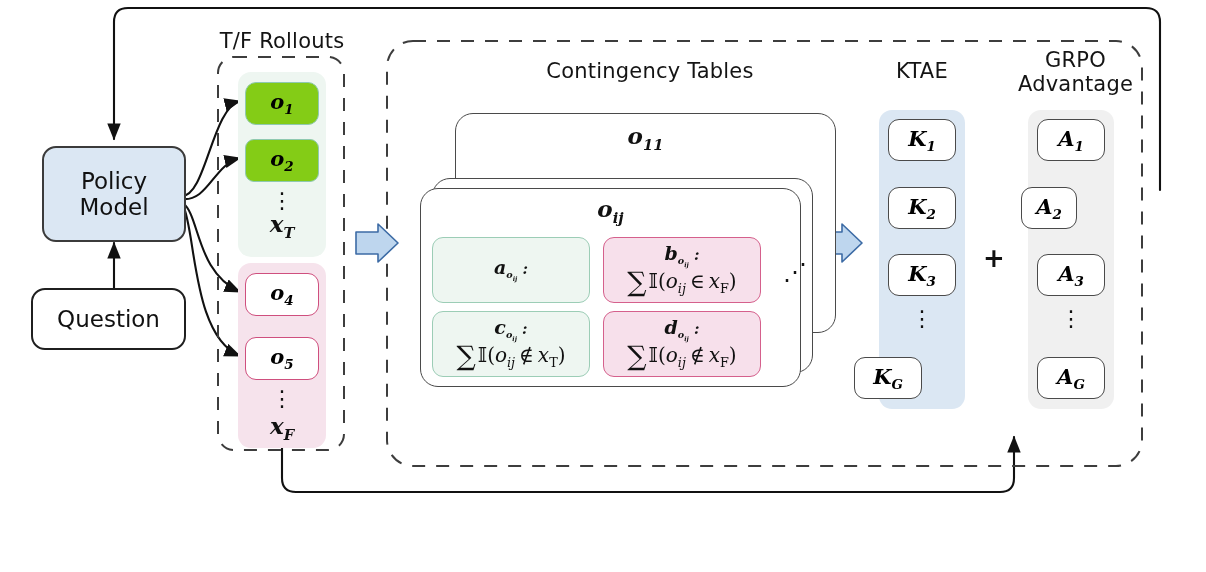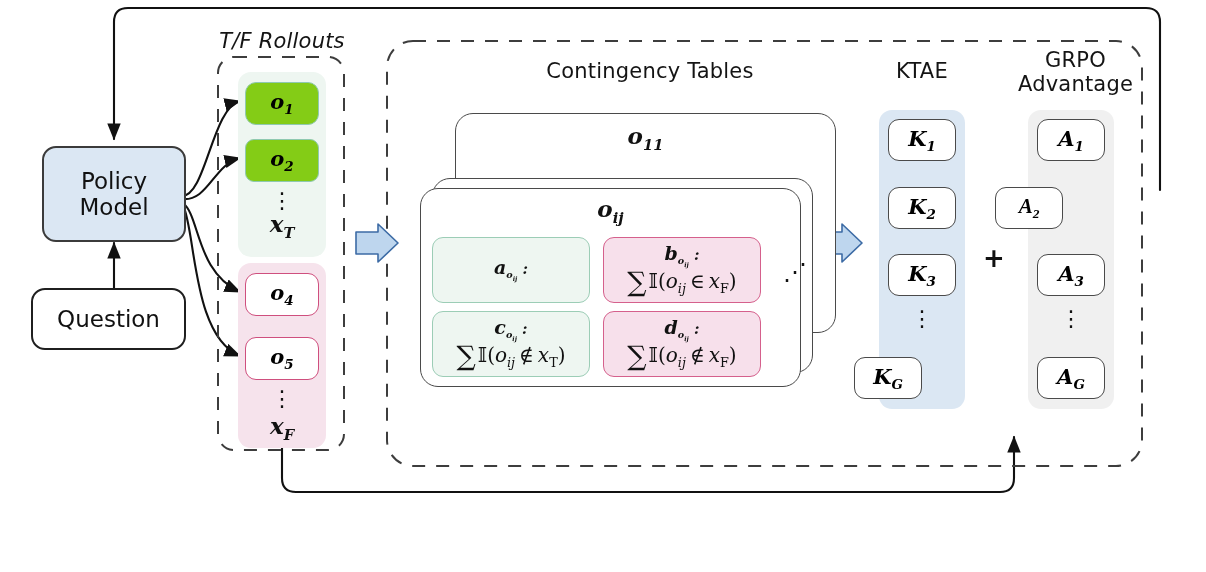--- a/index.html
+++ b/index.html
@@ -95,21 +95,21 @@
     <div>
       <div>Policy</div>
       <div>Model</div>
     </div>
   </div>
 
   <div class="node question" style="left:31px;top:288px;width:155px;height:62px;">
     <span>Question</span>
   </div>
 
-  <div class="lbl caption" style="left:198px;top:30px;width:168px;font-style:italic;">T/F Rollouts</div>
+  <div class="lbl caption" style="left:198px;top:30px;width:168px;">T/F Rollouts</div>
 
   <div class="bandT" style="left:238px;top:72px;width:88px;height:185px;"></div>
 
   <div class="node obox oboxT" style="left:245px;top:82px;width:74px;height:43px;">
     <span><span>o</span><sub>1</sub></span>
   </div>
   <div class="node obox oboxT" style="left:245px;top:139px;width:74px;height:43px;border-radius:9px;">
     <span><span>o</span><sub>2</sub></span>
   </div>
   <div class="vdots" style="left:245px;top:190px;width:74px;">⋮</div>
@@ -204,21 +204,21 @@
   <div class="lbl caption" style="left:1003px;top:49px;width:145px;">
     <div>GRPO</div>
     <div>Advantage</div>
   </div>
 
   <div class="colA" style="left:1028px;top:110px;width:86px;height:299px;"></div>
 
   <div class="node kbox" style="left:1037px;top:119px;width:68px;height:42px;">
     <span><span>A</span><sub>1</sub></span>
   </div>
-  <div class="node kbox" style="left:995px;top:187px;width:68px;height:42px;font-family:Liberation Serif, serif;">
+  <div class="node kbox" style="left:1021px;top:187px;width:56px;height:42px;">
     <span><span>A</span><sub>2</sub></span>
   </div>
   <div class="node kbox" style="left:1037px;top:254px;width:68px;height:42px;">
     <span><span>A</span><sub>3</sub></span>
   </div>
   <div class="vdots" style="left:1037px;top:308px;width:68px;">⋮</div>
   <div class="node kbox" style="left:1037px;top:357px;width:68px;height:42px;">
     <span><span>A</span><sub>G</sub></span>
   </div>
 

